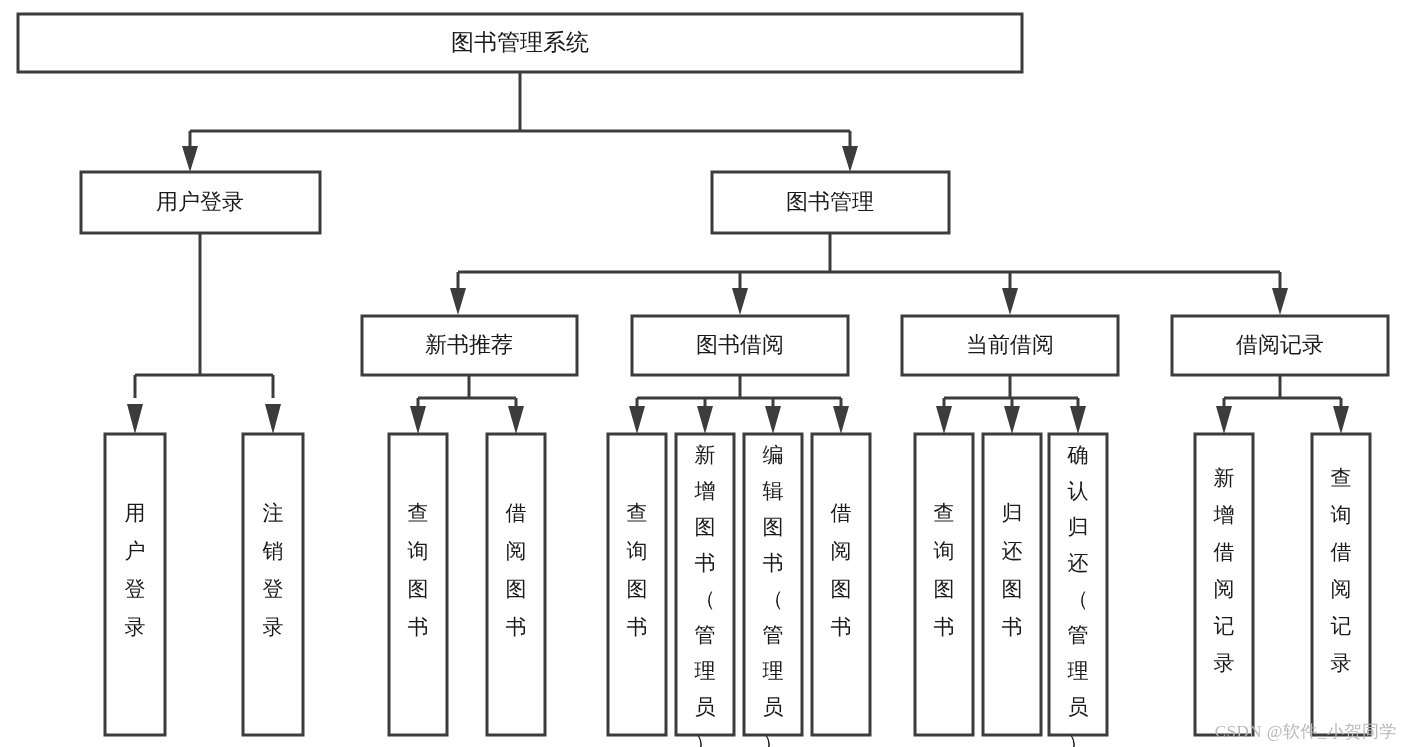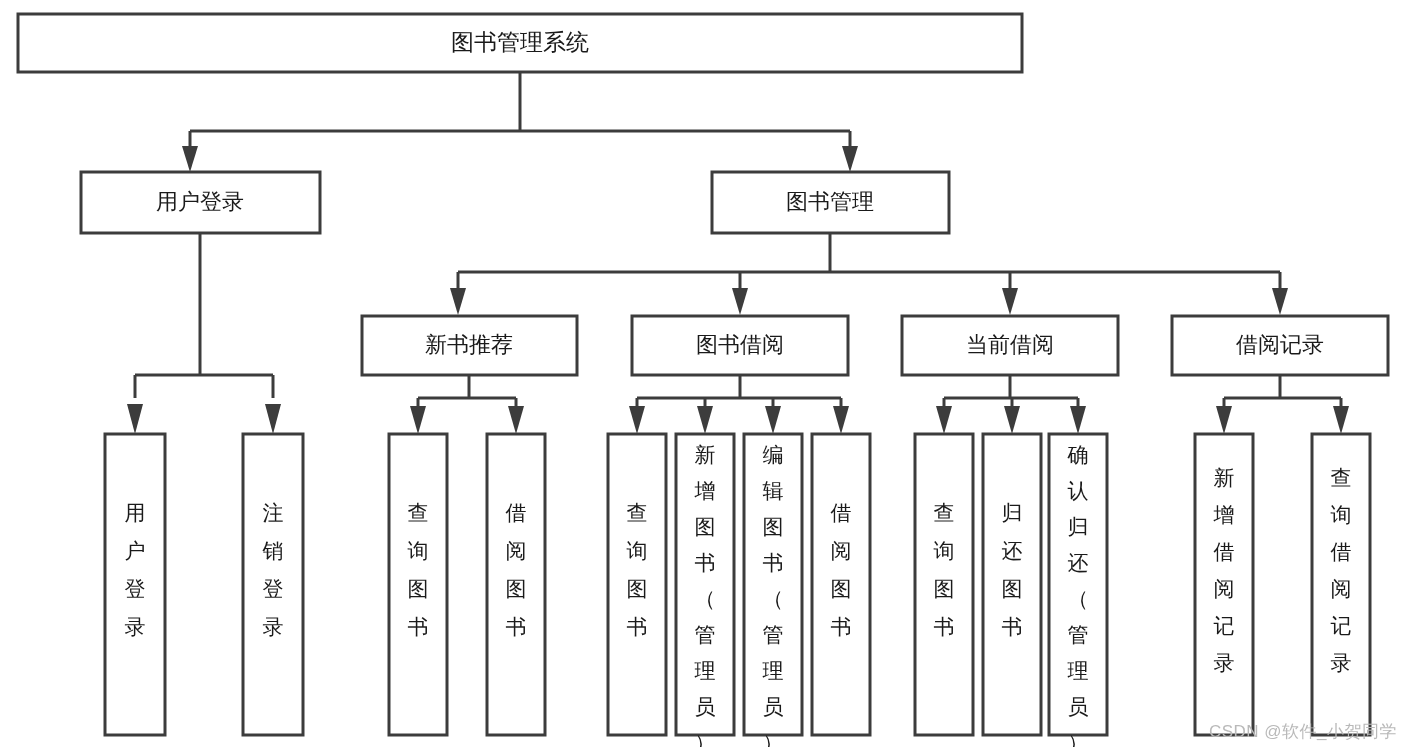--- a/index.html
+++ b/index.html
@@ -56,21 +56,21 @@
     font-family: "Liberation Sans", "DejaVu Sans", sans-serif;
     fill: #1a1a1a;
     font-size: 21px;
     text-anchor: middle;
     white-space: pre;
   }
   .watermark {
     position: absolute;
     right: 8px;
     bottom: 4px;
-    font-family: Liberation Sans, sans-serif;
+    font-family: Liberation Serif, serif;
     font-size: 17px;
     color: #b9b9b9;
     letter-spacing: 0.5px;
     user-select: none;
     pointer-events: none;
   }
 </style>
 </head>
 <body>
 

